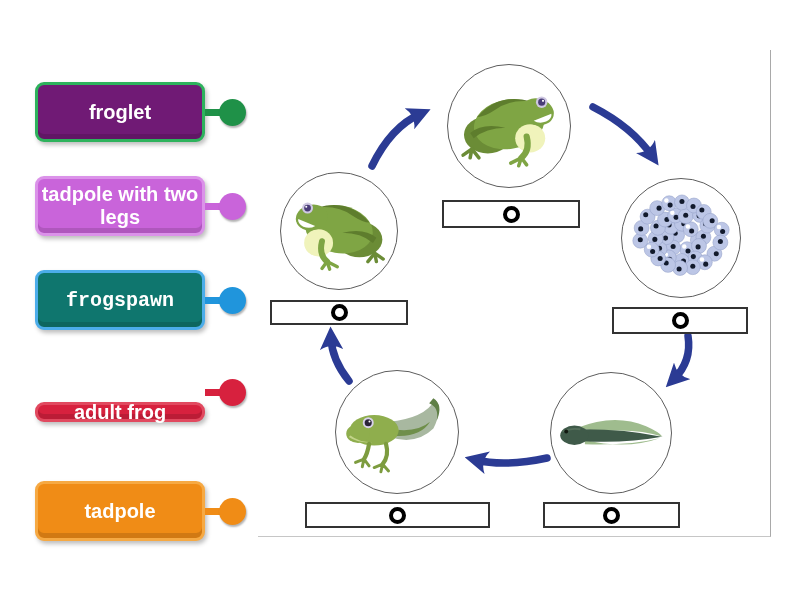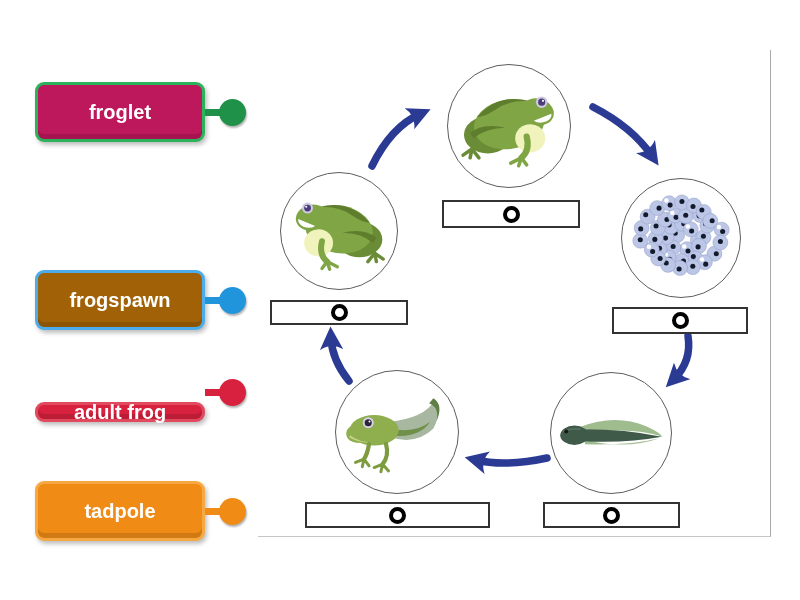--- a/index.html
+++ b/index.html
@@ -50,30 +50,37 @@
     <g stroke="#2b3b94" stroke-width="7.5" fill="none" stroke-linecap="round">
       <path d="M372 166 Q391 127 420 114" marker-end="url(#ah)"></path>
       <path d="M593 107 Q632 127 652 156" marker-end="url(#ah)"></path>
       <path d="M688 336 Q692 361 674 379" marker-end="url(#ah)"></path>
       <path d="M547 458 Q505 467 476 460" marker-end="url(#ah)"></path>
       <path d="M349 381 Q332 360 331 338" marker-end="url(#ah)"></path>
     </g>
   </svg>
 
   <div class="label-group" style="top:82px">
-    <div class="chip" style="background: #be185d; border-color: rgb(45, 178, 92); align-items: center;">
+    <div class="chip" style="background: #701a75; border-color: rgb(45, 178, 92); align-items: center;">
       <span>froglet</span>
     </div>
     <div class="stem" style="background: rgb(31, 145, 72);"></div>
     <div class="knob" style="background: rgb(31, 145, 72);"></div>
   </div>
 
+  <div class="label-group" style="top:176px">
+    <div class="chip" style="background: rgb(201, 100, 218); border-color: rgb(219, 146, 233);">
+      <span>tadpole with two legs</span>
+    </div>
+    <div class="stem" style="background: rgb(201, 100, 218);"></div>
+    <div class="knob" style="background: rgb(201, 100, 218);"></div>
+  </div>
 
   <div class="label-group" style="top:270px">
-    <div class="chip" style="background: #a16207; border-color: rgb(76, 173, 234);">
+    <div class="chip" style="background: #0f766e; border-color: rgb(76, 173, 234); font-family: Liberation Mono, monospace;">
       <span>frogspawn</span>
     </div>
     <div class="stem" style="background: rgb(32, 149, 220);"></div>
     <div class="knob" style="background: rgb(32, 149, 220);"></div>
   </div>
 
   <div class="label-group" style="top:362px">
     <div class="chip" style="background: rgb(215, 33, 62); border-color: rgb(225, 73, 95); margin-top: 40px;">
       <span>adult frog</span>
     </div>

